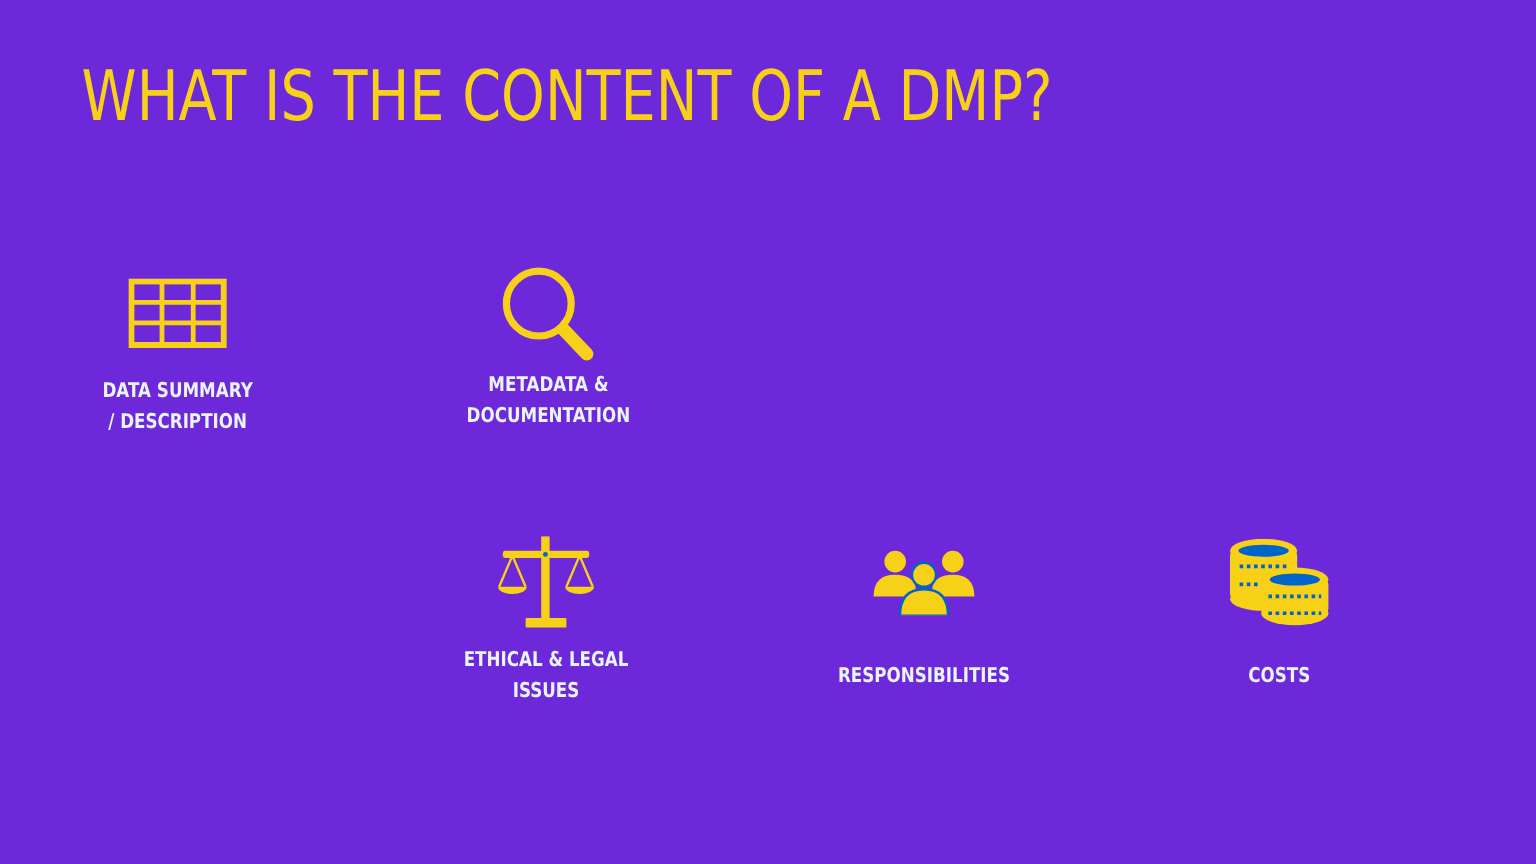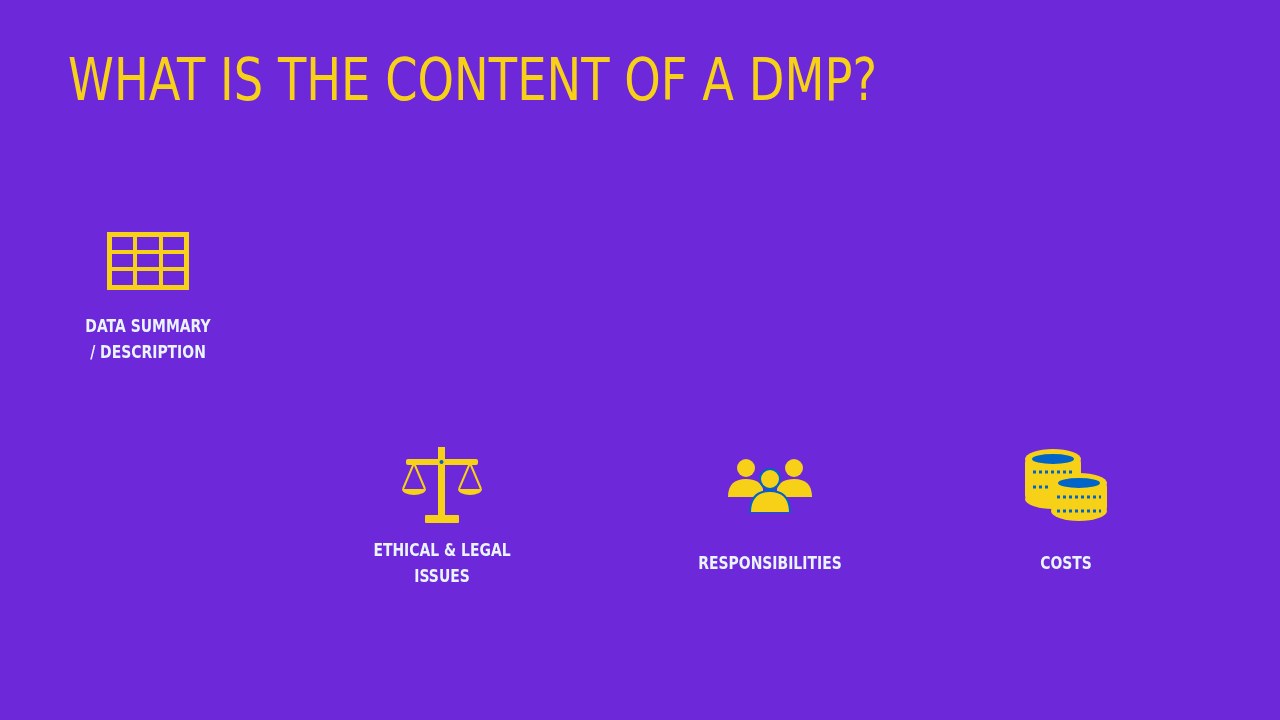--- a/index.html
+++ b/index.html
@@ -70,25 +70,35 @@
         <line x1="2" y1="20" x2="80" y2="20" stroke="#f7d117" stroke-width="4"></line>
         <line x1="2" y1="37" x2="80" y2="37" stroke="#f7d117" stroke-width="4"></line>
         <line x1="28" y1="2" x2="28" y2="56" stroke="#f7d117" stroke-width="4"></line>
         <line x1="54" y1="2" x2="54" y2="56" stroke="#f7d117" stroke-width="4"></line>
       </svg>
     </div>
     <div class="label" style="top:93px;">DATA SUMMARY
 / DESCRIPTION</div>
   </div>
 
+  <div class="item" style="left:357px; top:215px; height:150px;">
+    <div class="icon" style="top:5px;">
+      <svg width="82" height="84" viewBox="0 0 82 84">
+        <circle cx="33" cy="33" r="27" fill="none" stroke="#f7d117" stroke-width="6"></circle>
+        <line x1="54" y1="55" x2="73" y2="75" stroke="#f7d117" stroke-width="11" stroke-linecap="round"></line>
+      </svg>
+    </div>
+    <div class="label" style="top:93px;">METADATA &amp;
+DOCUMENTATION</div>
+  </div>
 
 
 
 
-  <div class="item" style="left:342px; top:440px; height:150px;">
+  <div class="item" style="left:355px; top:440px; height:150px;">
     <div class="icon" style="top:5px;">
       <svg width="82" height="82" viewBox="0 0 82 82">
         <g fill="#f7d117">
           <rect x="37" y="2" width="7" height="70"></rect>
           <rect x="5" y="14" width="72" height="6" rx="2"></rect>
           <rect x="24" y="70" width="34" height="8" rx="1"></rect>
           <path d="M1 44 L25 44 A12 6 0 0 1 1 44 Z"></path>
           <path d="M57 44 L81 44 A12 6 0 0 1 57 44 Z"></path>
         </g>
         <g fill="none" stroke="#f7d117" stroke-width="2">

